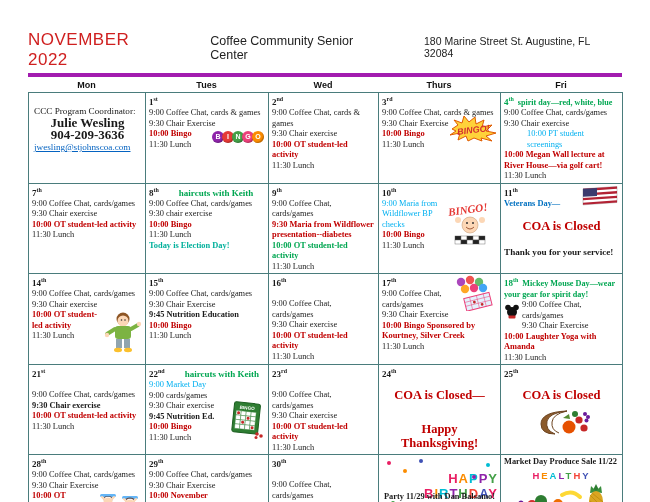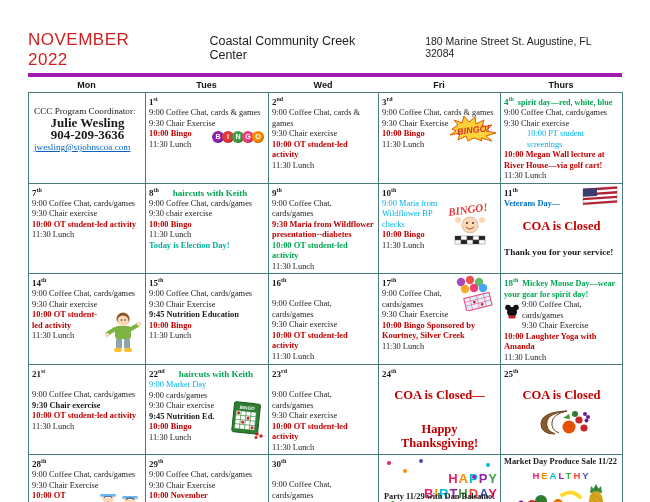--- a/index.html
+++ b/index.html
@@ -21,21 +21,21 @@
   .ln{font-size:8.4px;line-height:10.5px;}
   .b{font-weight:bold;}
   .red{color:#c00000;font-weight:bold;}
   .grn{color:#00a651;font-weight:bold;}
   .cy{color:#00b0f0;font-weight:normal;}
   .cyl{color:#00b0f0;margin-left:23px;}
   .tl{color:#00b09b;font-weight:bold;}
   .bl{color:#0070c0;font-weight:bold;}
   .gap{margin-top:10px;}
   .ttl{margin-left:4px;}
-  .ttl-sp{margin-left:14px;}
+  .ttl-sp{margin-left:20px;}
   .fR{float:right;margin:0 0 1px 3px;}
   .fL{float:left;margin:4px 2px 0 0;}
   .ctr{text-align:center;}
   .closed-big{color:#c00000;font-weight:bold;font-size:12.5px;line-height:14px;text-align:center;}
   .thanks{font-size:9.2px;text-align:left;margin-top:14px;font-weight:bold;}
   
   .ic{padding:12px 4px 2px 5px;font-size:9.2px;line-height:12px;}
   .ic .nm,.ic .ph{font-weight:bold;text-align:center;font-size:13px;}
   .ic a{color:#0563c1;text-decoration:underline;font-size:9.2px;}
   
@@ -57,30 +57,30 @@
   .fruitrow{text-align:center;margin-top:1px;}
 </style>
 </head>
 <body>
 
 <div class="page">
   <div class="wrap">
 
     <div class="titlebar">
       <span class="month">NOVEMBER 2022</span>
-      <span class="center-name">Coastal Community Creek Center</span>
+      <span class="center-name">Coffee Community Senior Center</span>
       <span class="address">180 Marine Street St. Augustine, FL 32084</span>
     </div>
 
     <div class="dayrow">
       <div style="width:117px">Mon</div>
       <div style="width:123px">Tues</div>
       <div style="width:110px">Wed</div>
+      <div style="width:122px">Thurs</div>
       <div style="width:122px">Fri</div>
-      <div style="width:122px">Thurs</div>
     </div>
 
     <table class="cal">
       <colgroup>
           <col style="width:117px">
           <col style="width:123px">
           <col style="width:110px">
           <col style="width:122px">
           <col style="width:122px">
         </colgroup>

